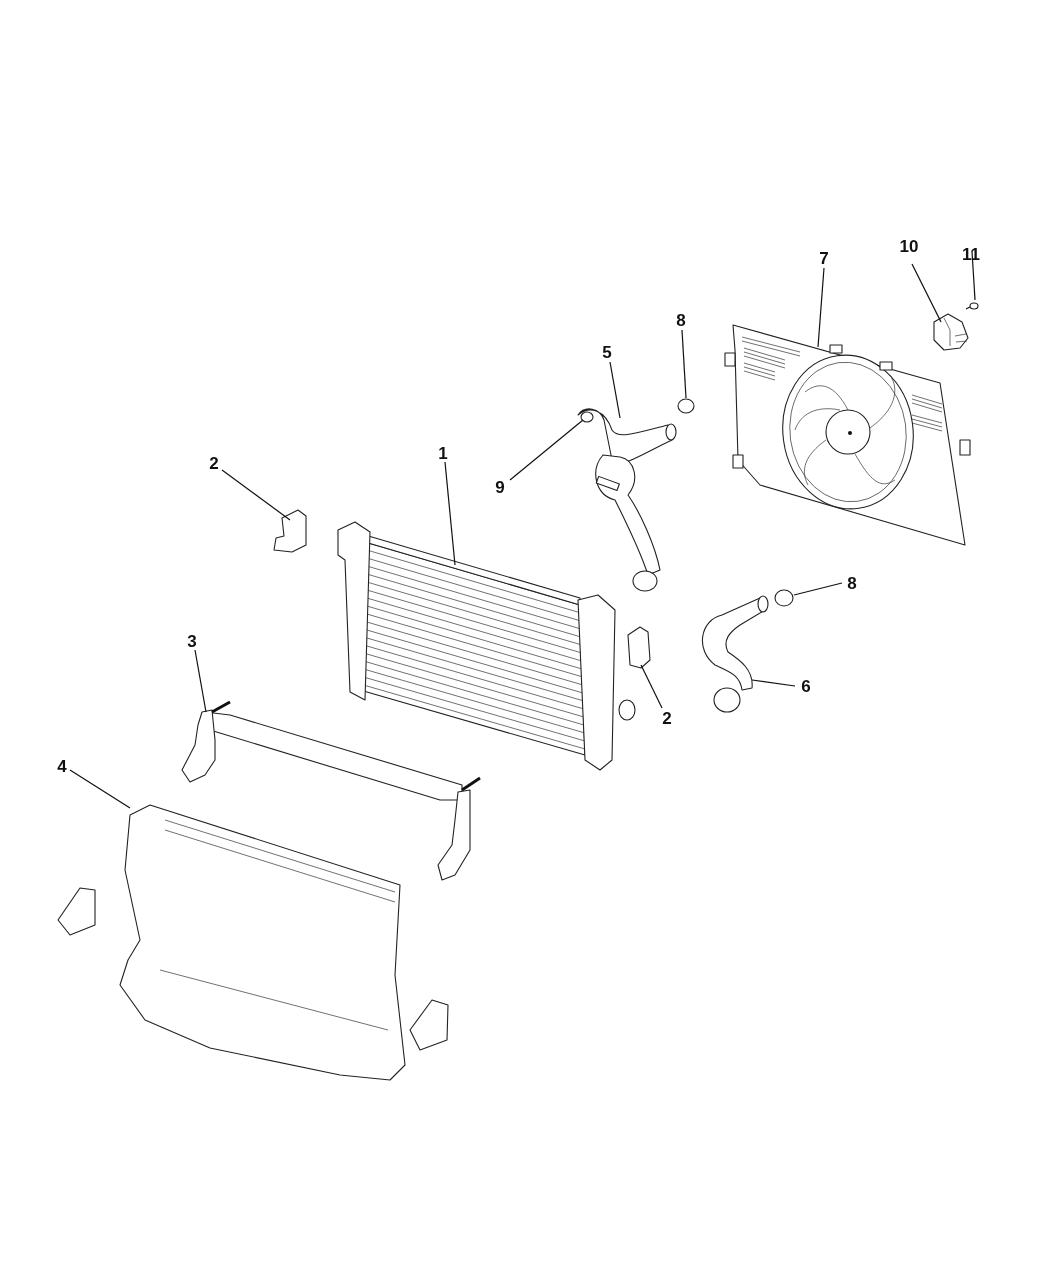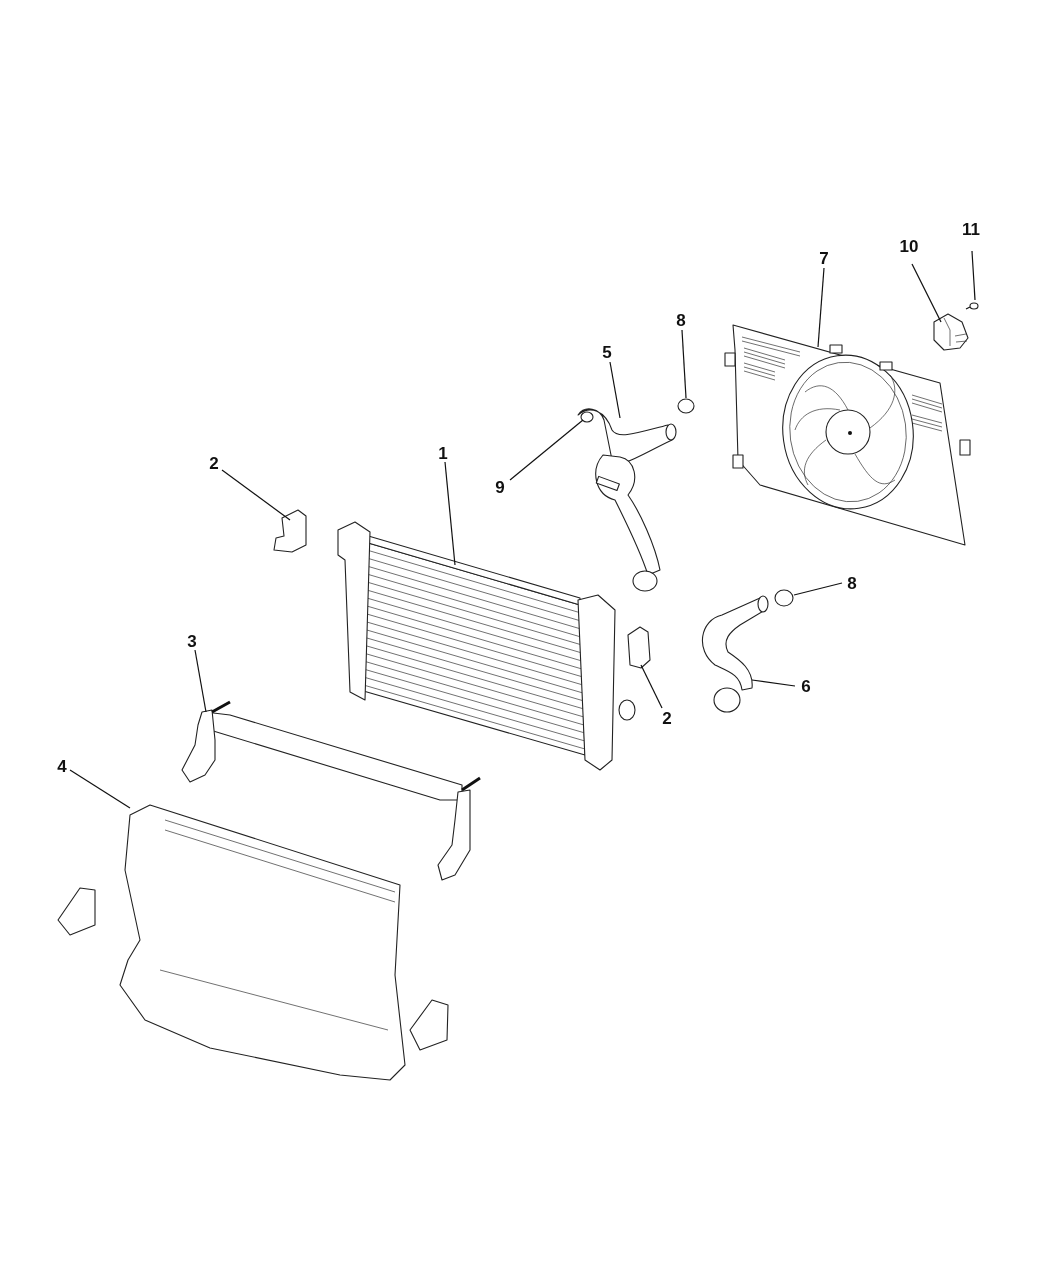--- a/index.html
+++ b/index.html
@@ -152,14 +152,14 @@
   <span class="callout" style="left:667px;top:718px">2</span>
   <span class="callout" style="left:192px;top:641px">3</span>
   <span class="callout" style="left:62px;top:766px">4</span>
   <span class="callout" style="left:607px;top:352px">5</span>
   <span class="callout" style="left:806px;top:686px">6</span>
   <span class="callout" style="left:824px;top:258px">7</span>
   <span class="callout" style="left:681px;top:320px">8</span>
   <span class="callout" style="left:852px;top:583px">8</span>
   <span class="callout" style="left:500px;top:487px">9</span>
   <span class="callout" style="left:909px;top:246px">10</span>
-  <span class="callout" style="left:971px;top:229px">11</span>
+  <span class="callout" style="left:971px;top:254px">11</span>
 </div>
 
 </body></html>

